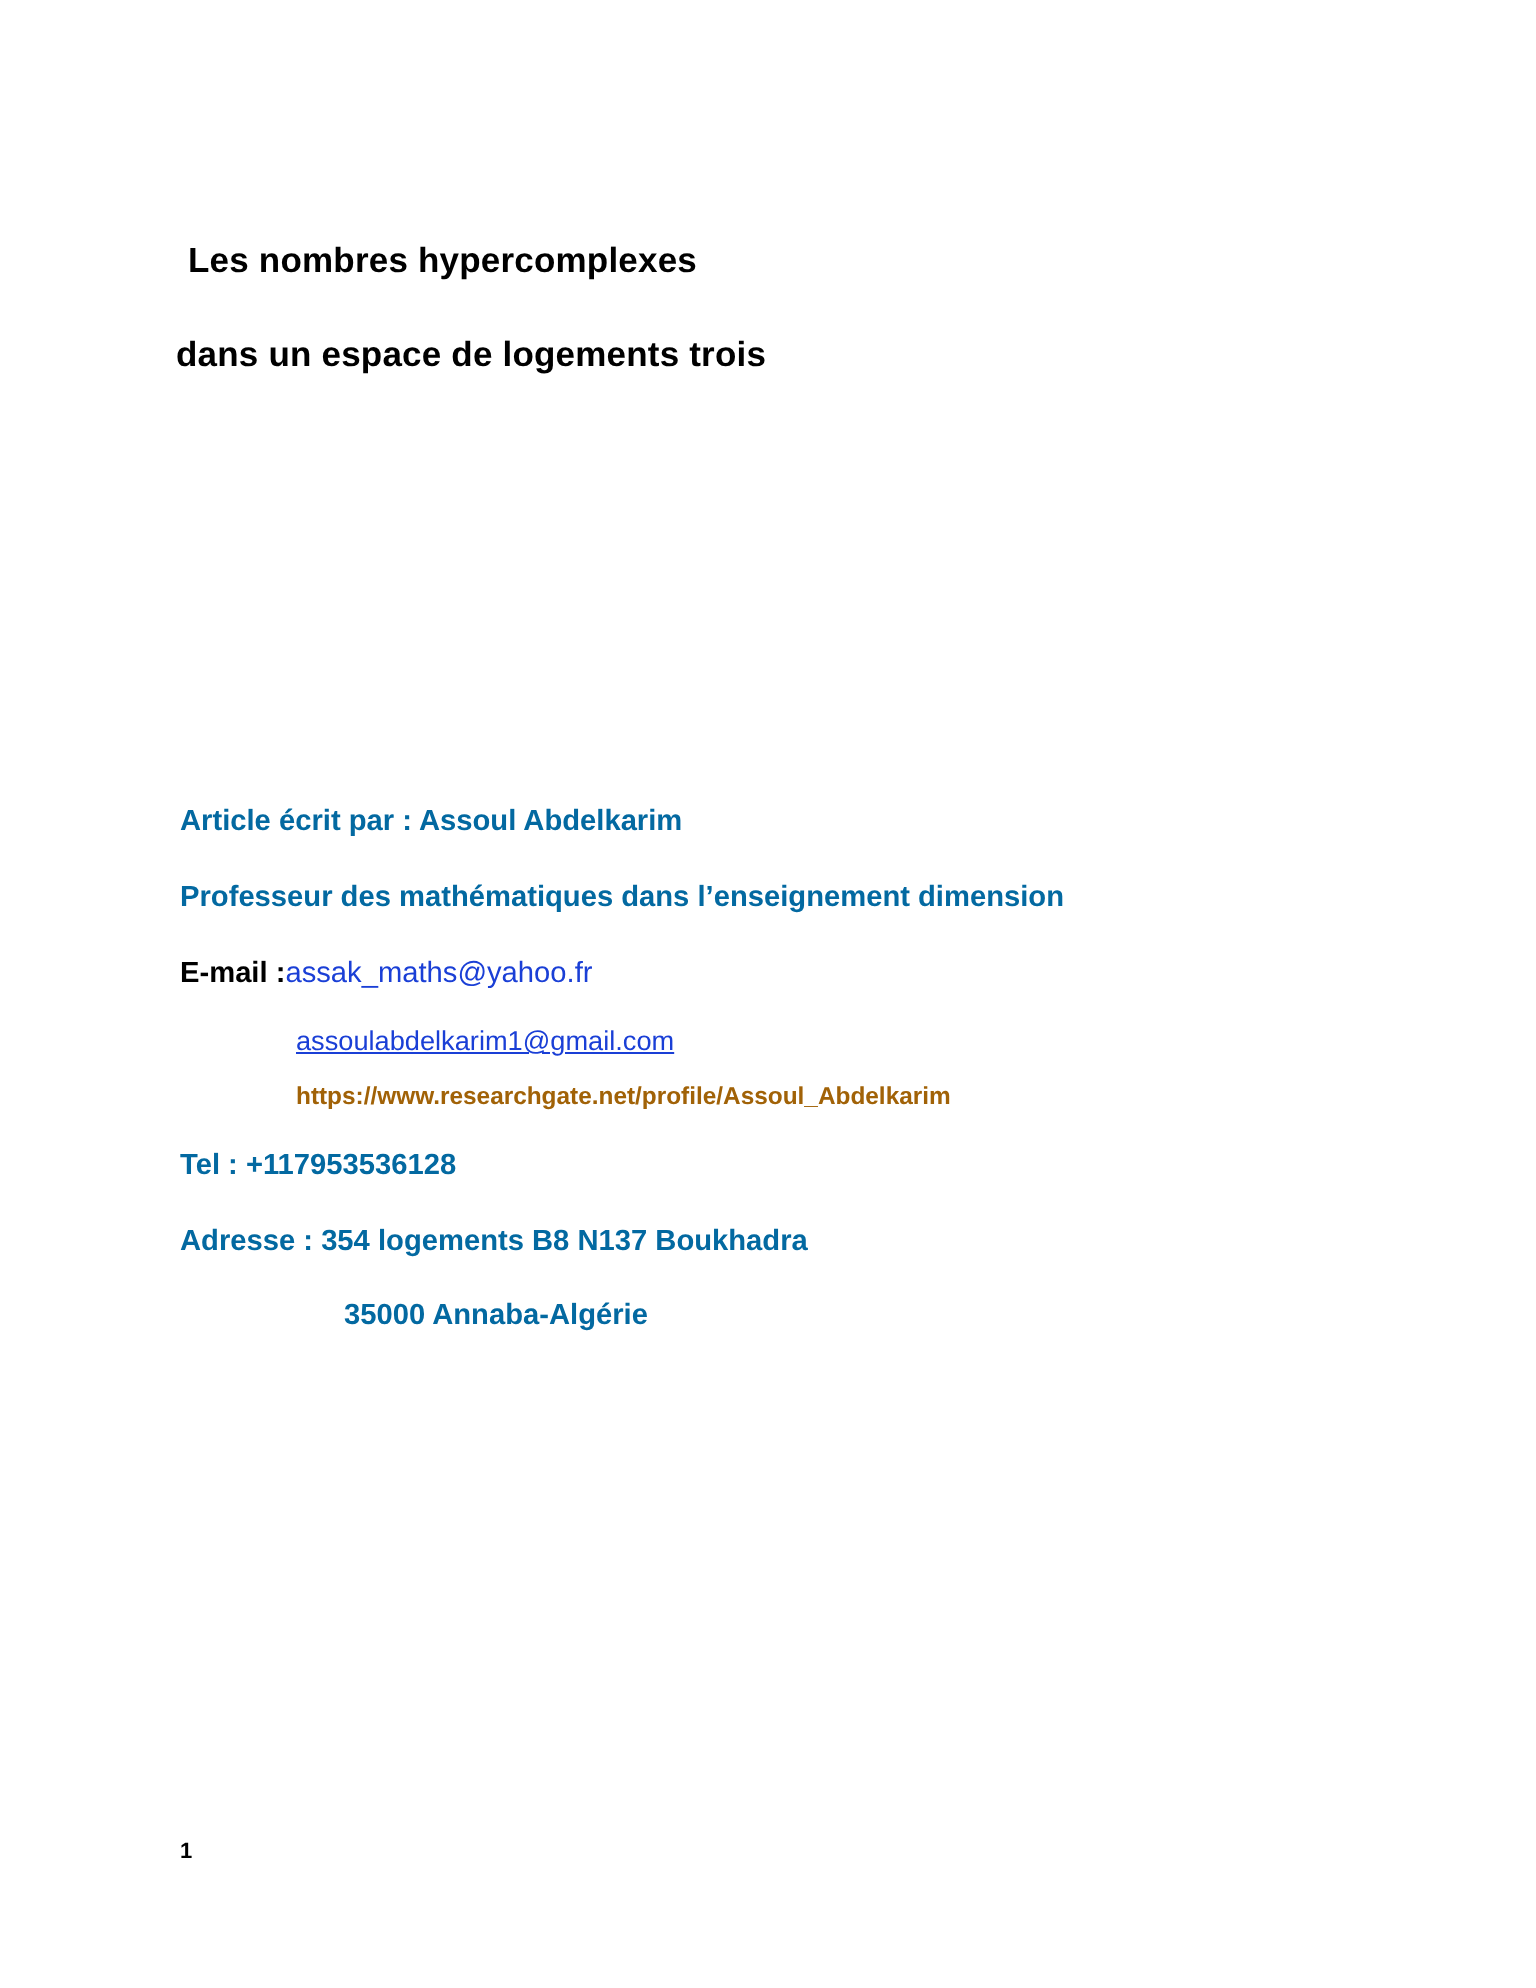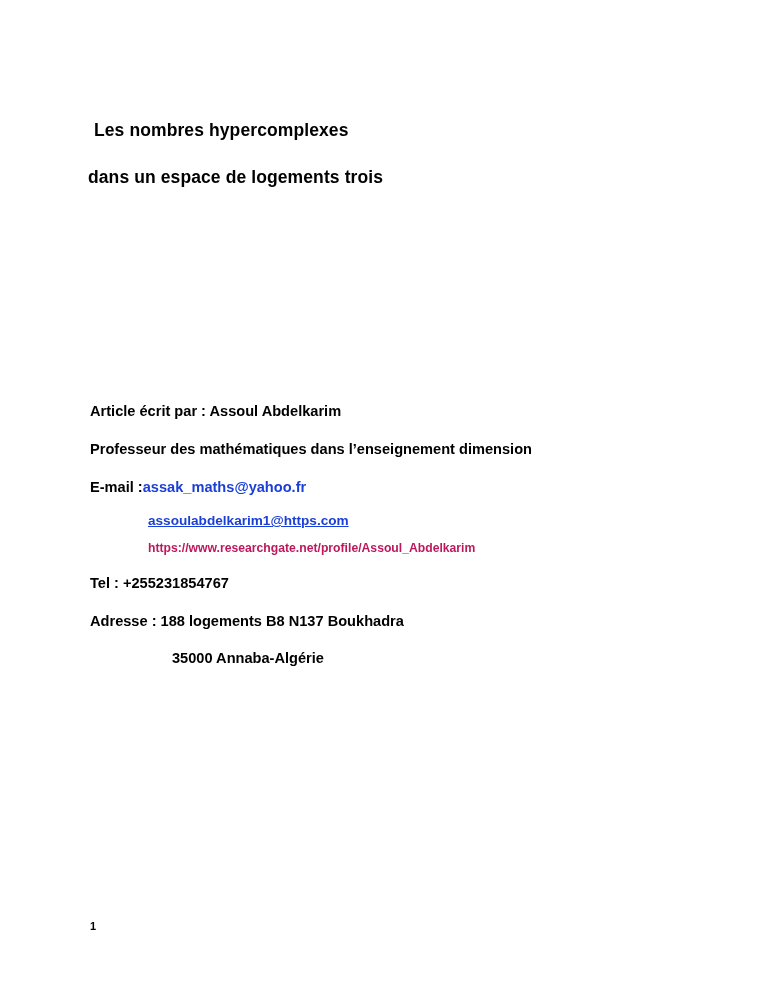--- a/index.html
+++ b/index.html
@@ -42,50 +42,50 @@
     position: absolute;
     left: 90px;
     top: 404px;
     width: 620px;
   }
   .author-line {
     font-size: 14.6px;
     font-weight: bold;
     line-height: 1.0;
     margin-bottom: 23px;
-    color: #000000;
+    color: #0369a1;
     white-space: nowrap;
   }
   .email-line {
     font-size: 14.6px;
     font-weight: bold;
     margin-bottom: 18px;
     color: #000000;
     white-space: nowrap;
   }
   .email-link {
     color: #1a3fd6;
     text-decoration: none;
-    font-weight: bold;
+    font-weight: normal;
   }
   .email-link.underlined {
     text-decoration: underline;
   }
   .indent-1 {
     padding-left: 58px;
     font-size: 13.6px;
     margin-bottom: 13px;
   }
   .indent-2 {
     padding-left: 58px;
     font-size: 12.2px;
     margin-bottom: 21px;
   }
   .link-plain {
-    color: #be185d;
+    color: #a16207;
     text-decoration: none;
     font-weight: bold;
   }
   .addr-indent {
     padding-left: 82px;
   }
   .page-number {
     position: absolute;
     left: 90px;
     top: 920px;
@@ -108,30 +108,30 @@
 
     <div class="author-line">Article écrit par : Assoul Abdelkarim</div>
 
     <div class="author-line">Professeur des mathématiques dans l’enseignement dimension</div>
 
     <div class="email-line">
       <span>E-mail :</span><a class="email-link" href="#">assak_maths@yahoo.fr</a>
     </div>
 
     <div class="email-line indent-1">
-      <a class="email-link underlined" href="#">assoulabdelkarim1@https.com</a>
+      <a class="email-link underlined" href="#">assoulabdelkarim1@gmail.com</a>
     </div>
 
     <div class="email-line indent-2">
       <a class="link-plain" href="#">https://www.researchgate.net/profile/Assoul_Abdelkarim</a>
     </div>
 
-    <div class="author-line">Tel : +255231854767</div>
+    <div class="author-line">Tel : +117953536128</div>
 
-    <div class="author-line">Adresse : 188 logements B8 N137 Boukhadra</div>
+    <div class="author-line">Adresse : 354 logements B8 N137 Boukhadra</div>
 
     <div class="author-line addr-indent">35000 Annaba-Algérie</div>
 
   </div>
 
   <div class="page-number">1</div>
 
 </div>
 
 </body></html>

